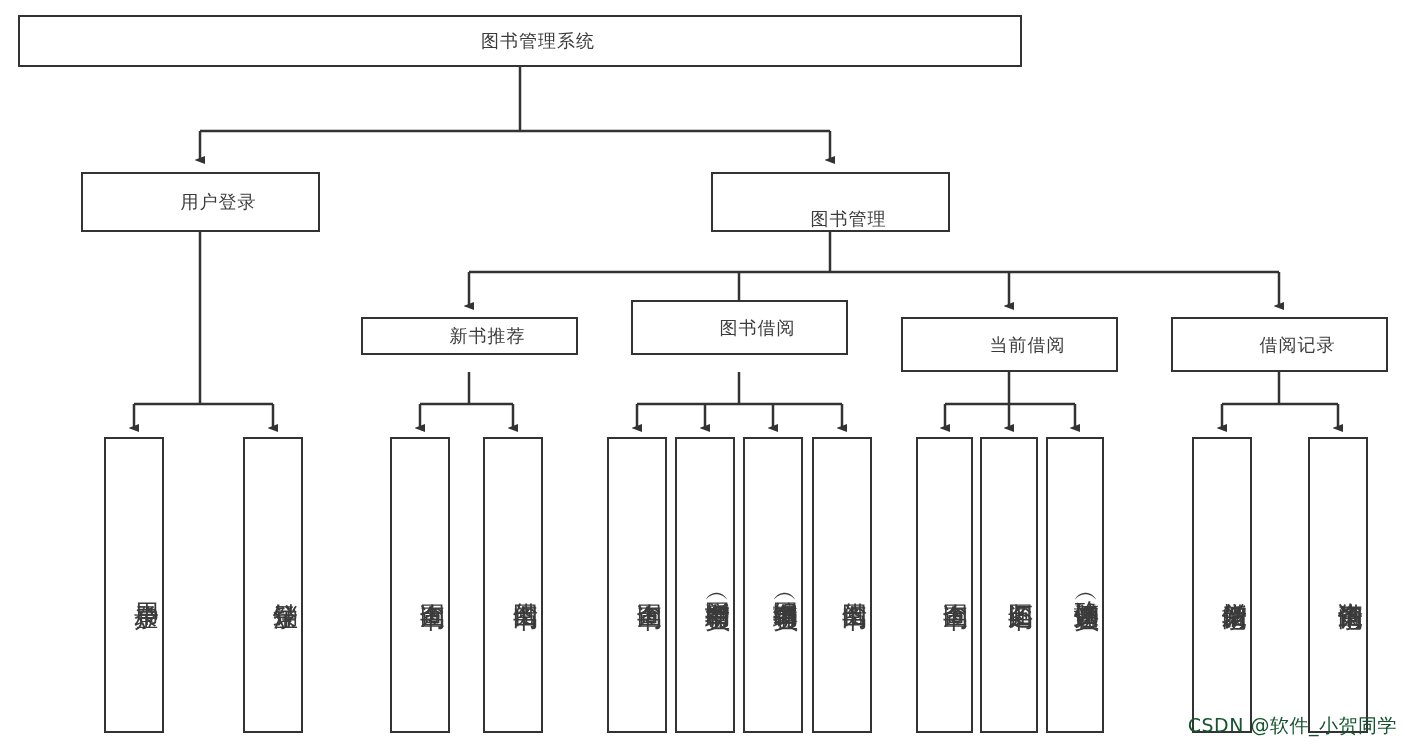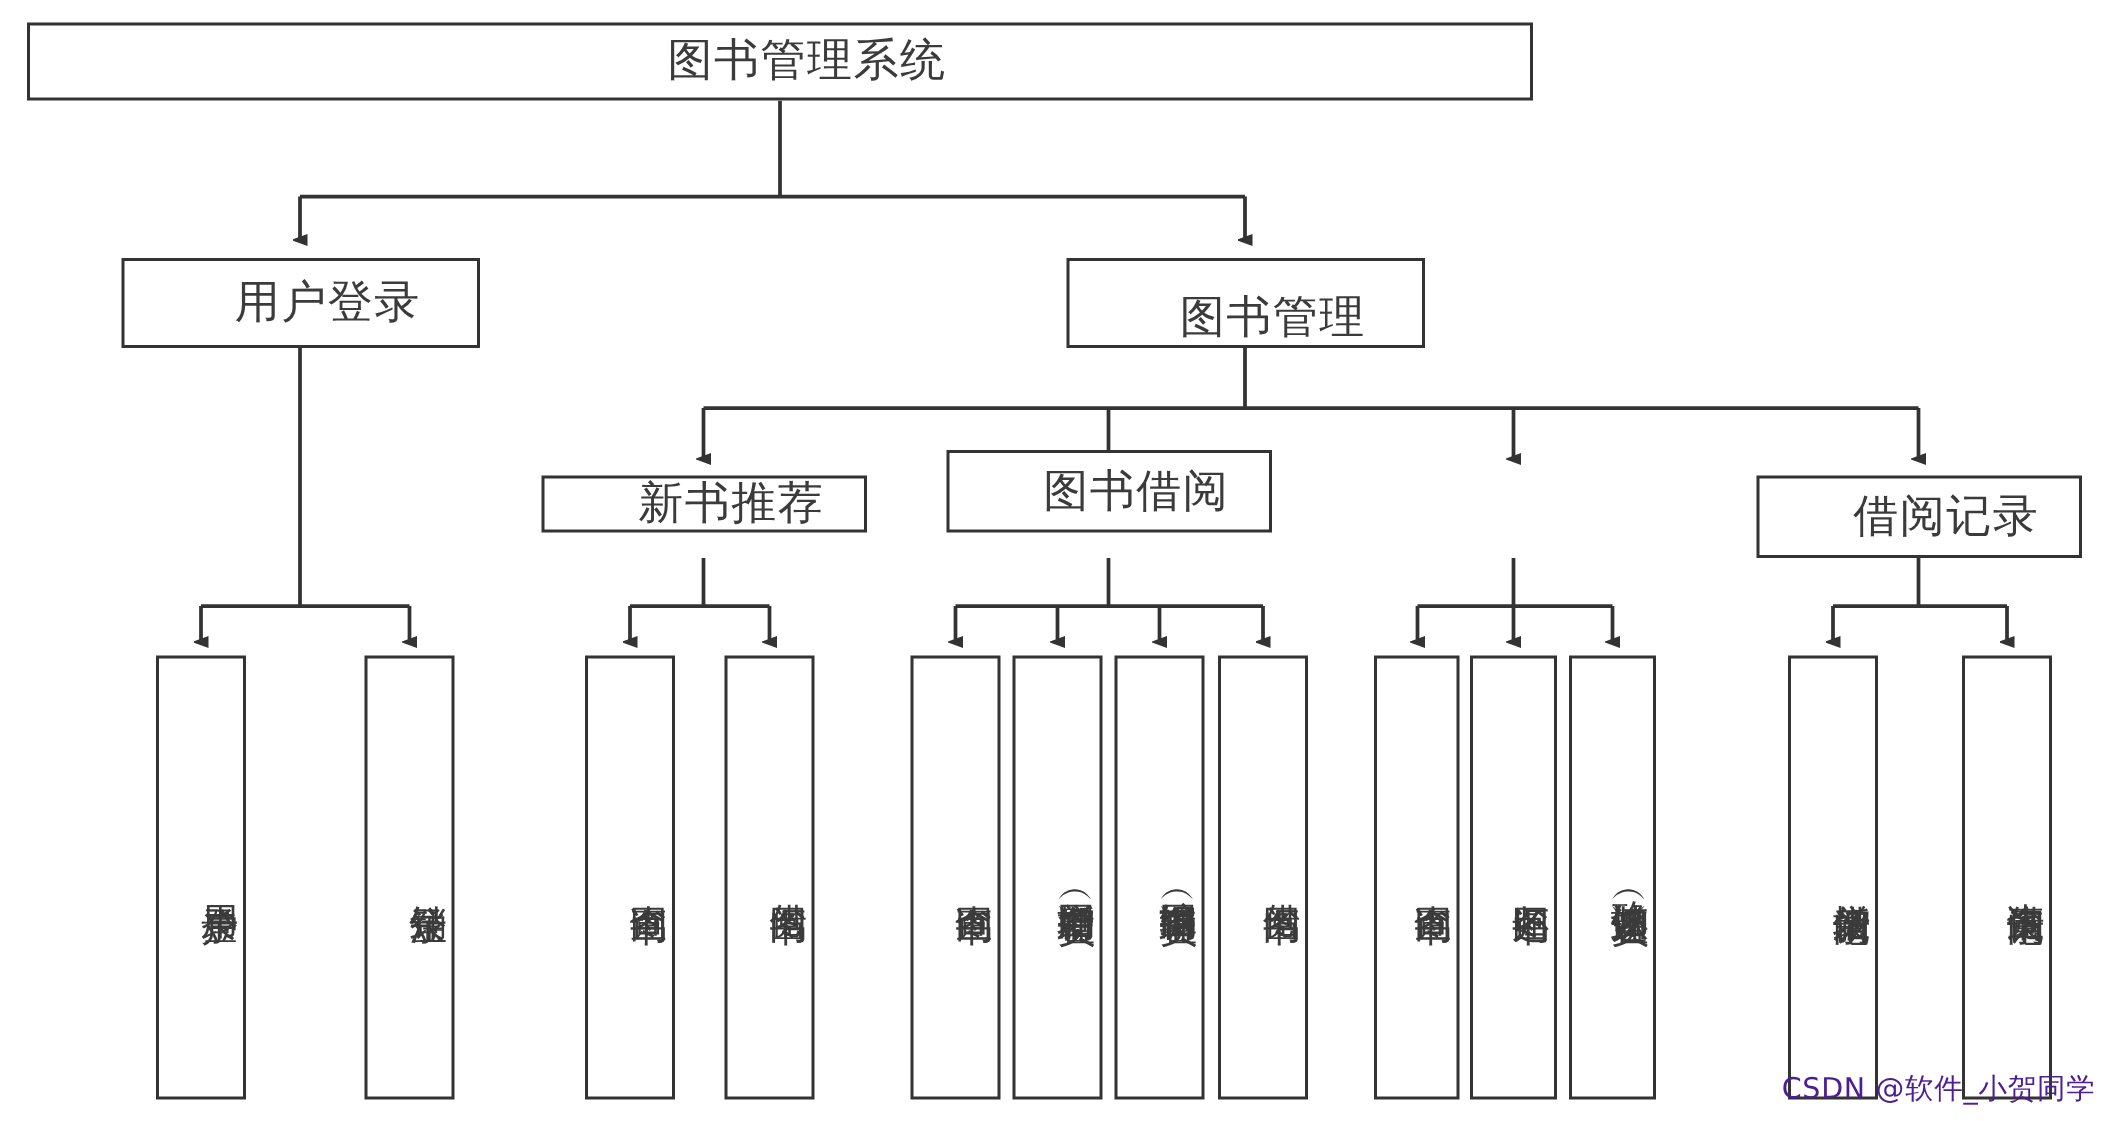--- a/index.html
+++ b/index.html
@@ -28,21 +28,21 @@
     box-sizing: border-box;
     border: 2.5px solid #333333;
     background: #ffffff;
     display: flex;
     align-items: center;
     justify-content: center;
     color: #3b3b3b;
     letter-spacing: 1px;
   }
   .node.horiz {
-    font-size: 30px;
+    font-size: 18px;
     line-height: 1.2;
     padding-left: 36px;
   }
   .node.vert {
     writing-mode: vertical-rl;
     text-orientation: upright;
     font-size: 25px;
     line-height: 1.25;
     align-items: flex-start;
     justify-content: center;
@@ -54,21 +54,21 @@
   }
   .node-label {
     display: block;
     white-space: pre;
   }
   #watermark {
     position: absolute;
     right: 8px;
     bottom: 8px;
     font-size: 19px;
-    color: #4c1d95;
+    color: #14532d;
     font-family: "DejaVu Sans", "Liberation Sans", sans-serif;
     letter-spacing: 0.5px;
     user-select: none;
   }
 </style>
 </head>
 <body>
 
 <div id="canvas">
 
@@ -135,20 +135,23 @@
   </div>
 
   <div class="node horiz" style="left:361px; top:317px; width:217px; height:38px;">
     <span class="node-label">新书推荐</span>
   </div>
 
   <div class="node horiz" style="left:631px; top:300px; width:217px; height:55px;">
     <span class="node-label">图书借阅</span>
   </div>
 
+  <div class="node horiz" style="left:901px; top:317px; width:217px; height:55px;">
+    <span class="node-label">当前借阅</span>
+  </div>
 
   <div class="node horiz" style="left:1171px; top:317px; width:217px; height:55px;">
     <span class="node-label">借阅记录</span>
   </div>
 
   <div class="node vert" style="left:104px; top:437px; width:60px; height:296px;">
     <span class="node-label">用户登录</span>
   </div>
 
   <div class="node vert" style="left:243px; top:437px; width:60px; height:296px;">

